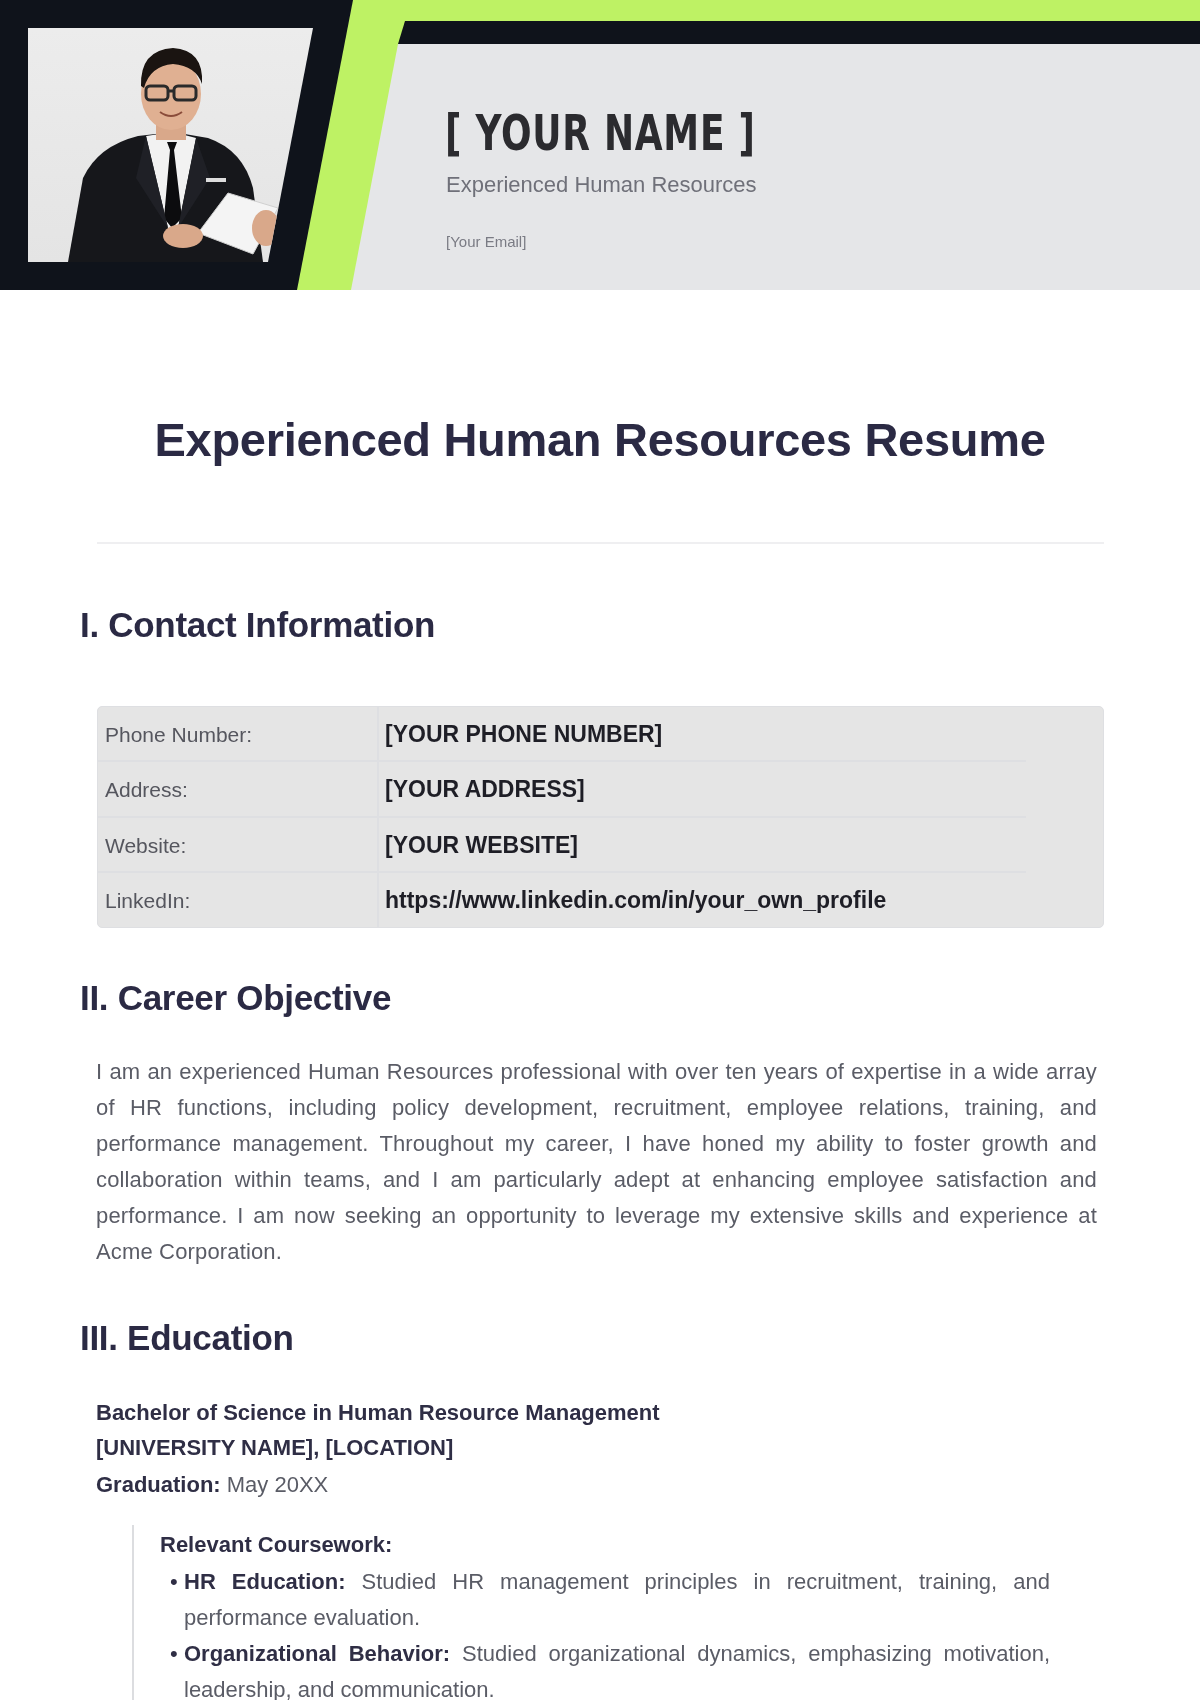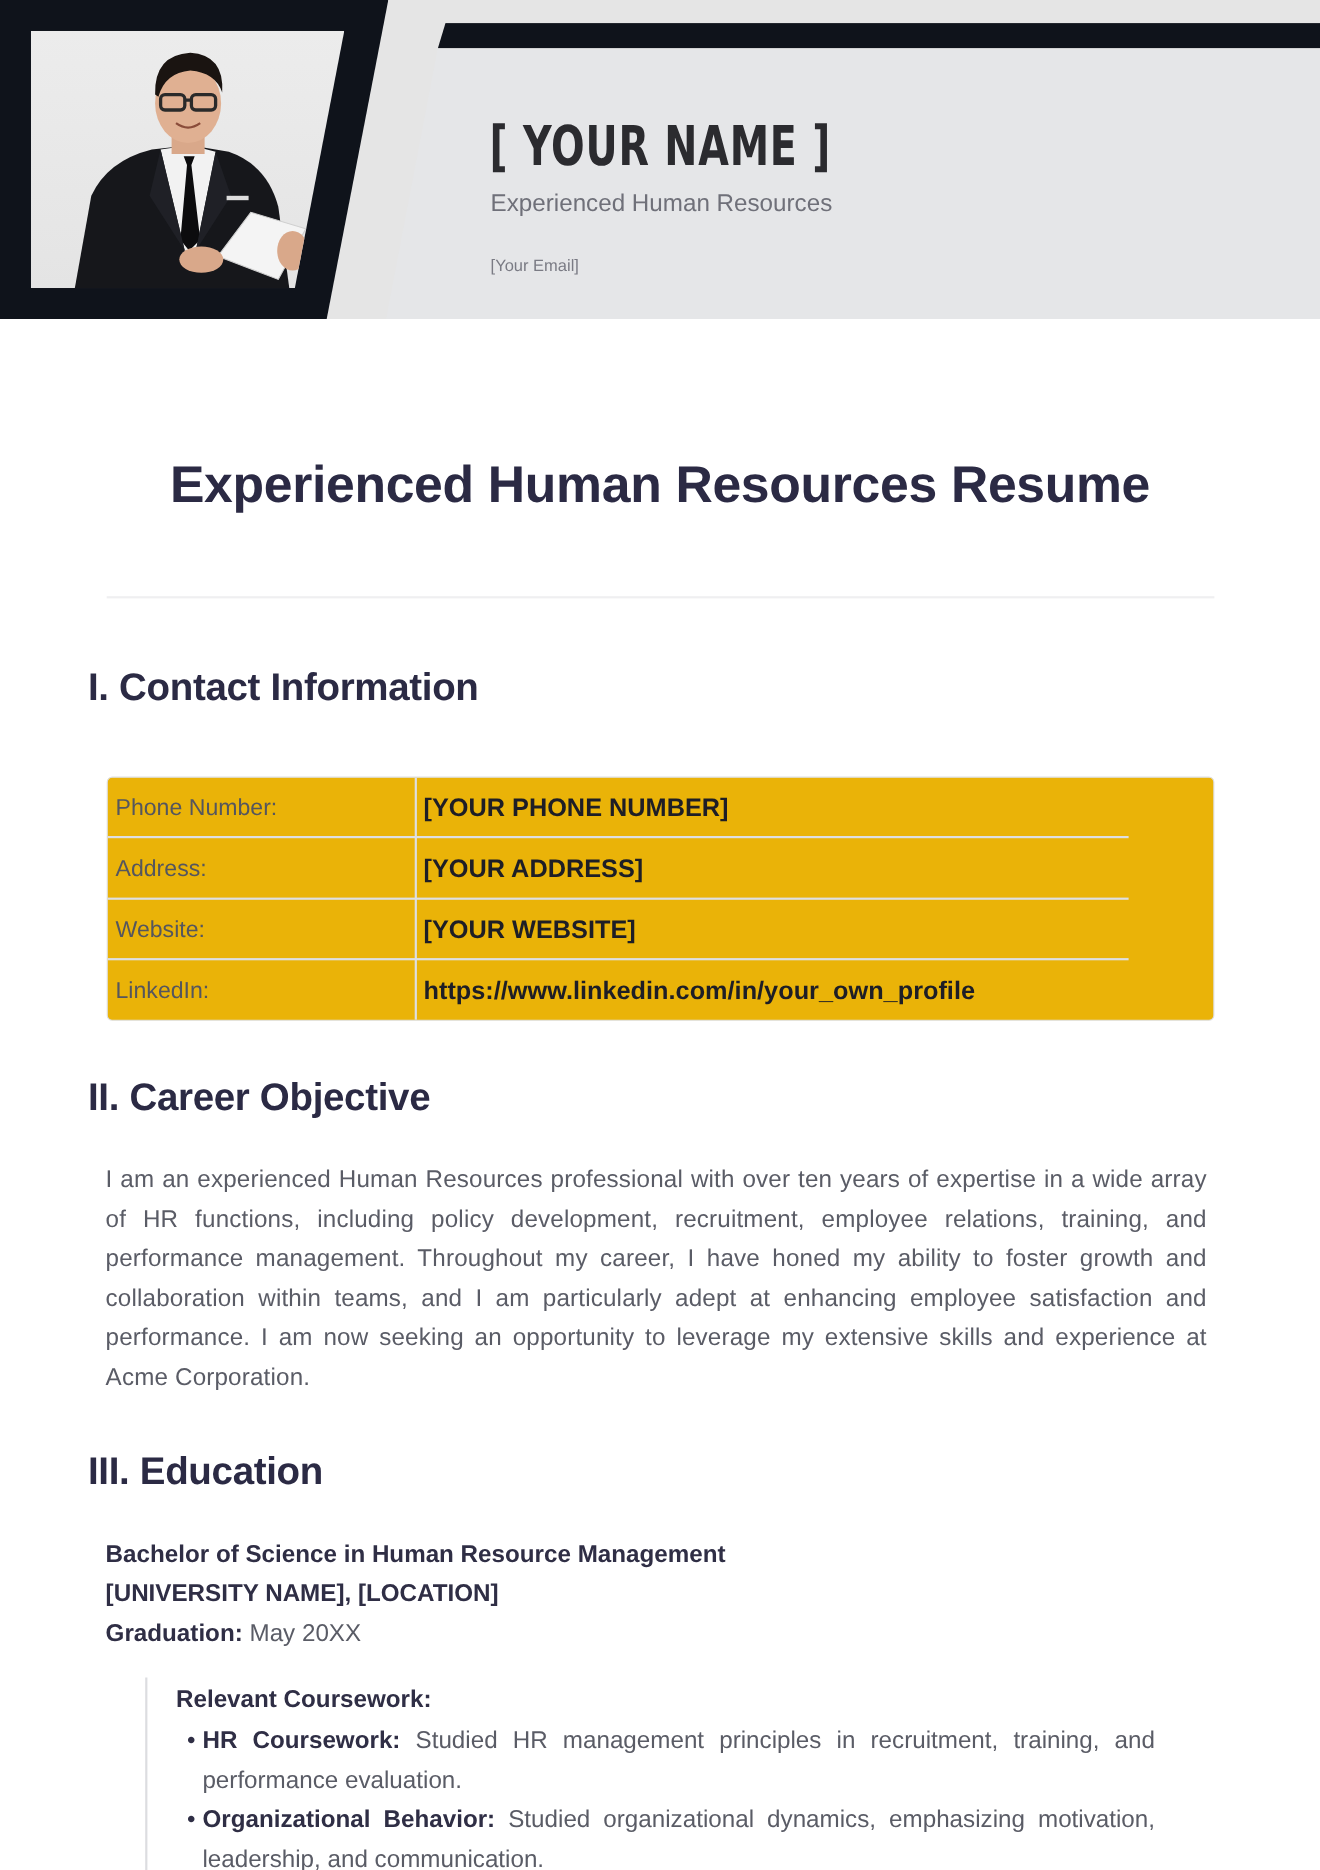--- a/index.html
+++ b/index.html
@@ -1,20 +1,20 @@
 <!DOCTYPE html>
 <html><head>
 <meta charset="utf-8">
 <style>
   * { box-sizing: border-box; margin: 0; padding: 0; }
   html, body { width: 1200px; height: 1700px; overflow: hidden; background: #ffffff; }
   body { position: relative; font-family: "Liberation Sans", sans-serif; color: #2b2a42; }
 
   
-  .header { position: absolute; left: 0; top: 0; width: 1200px; height: 290px; background: #e5e5e5; overflow: hidden; }
+  .header { position: absolute; left: 0; top: 0; width: 1200px; height: 290px; background: #bef264; overflow: hidden; }
   .header .dark-frame {
     position: absolute; left: 0; top: 0; width: 360px; height: 290px; background: #0f131b;
     clip-path: polygon(0 0, 353px 0, 297px 290px, 0 290px);
   }
   .header .photo {
     position: absolute; left: 28px; top: 28px; width: 285px; height: 234px;
     clip-path: polygon(0 0, 285px 0, 240px 234px, 0 234px);
     background: linear-gradient(180deg, #ececec 0%, #e4e4e4 100%);
     overflow: hidden;
   }
@@ -49,21 +49,21 @@
   .divider { position: absolute; left: 97px; top: 542px; width: 1007px; height: 2px; background: #efeff1; }
 
   
   .section-heading {
     position: absolute; left: 80px; font-size: 35px; font-weight: bold; color: #2b2a44; letter-spacing: -0.3px;
   }
 
   
   .contact-table {
     position: absolute; left: 97px; top: 706px; width: 1007px; height: 222px;
-    border: 1.5px solid #dedfe2; border-radius: 5px; background: #eab308;
+    border: 1.5px solid #dedfe2; border-radius: 5px; background: #e5e5e5;
   }
   .ct-row { position: absolute; left: 0; width: 100%; height: 55px; }
   .ct-label {
     position: absolute; left: 7px; top: 0; height: 55px; line-height: 55px;
     font-size: 21px; color: #55565e;
   }
   .ct-value {
     position: absolute; left: 287px; top: 0; height: 55px; line-height: 55px;
     font-size: 23px; font-weight: bold; color: #1e1e26;
   }
@@ -175,21 +175,21 @@
 <div class="edu-line" style="top:1467px;">
   <span>Graduation:</span>
   <span class="normal">May 20XX</span>
 </div>
 
 <div class="coursework">
   <div class="coursework-title">Relevant Coursework:</div>
   <ul class="cw-list">
     <li class="cw-item">
       <span class="bullet">•</span>
-      <span class="cw-label">HR Coursework:</span>
+      <span class="cw-label">HR Education:</span>
       <span>Studied HR management principles in recruitment, training, and performance evaluation.</span>
     </li>
     <li class="cw-item">
       <span class="bullet">•</span>
       <span class="cw-label">Organizational Behavior:</span>
       <span>Studied organizational dynamics, emphasizing motivation, leadership, and communication.</span>
     </li>
   </ul>
 </div>
 

